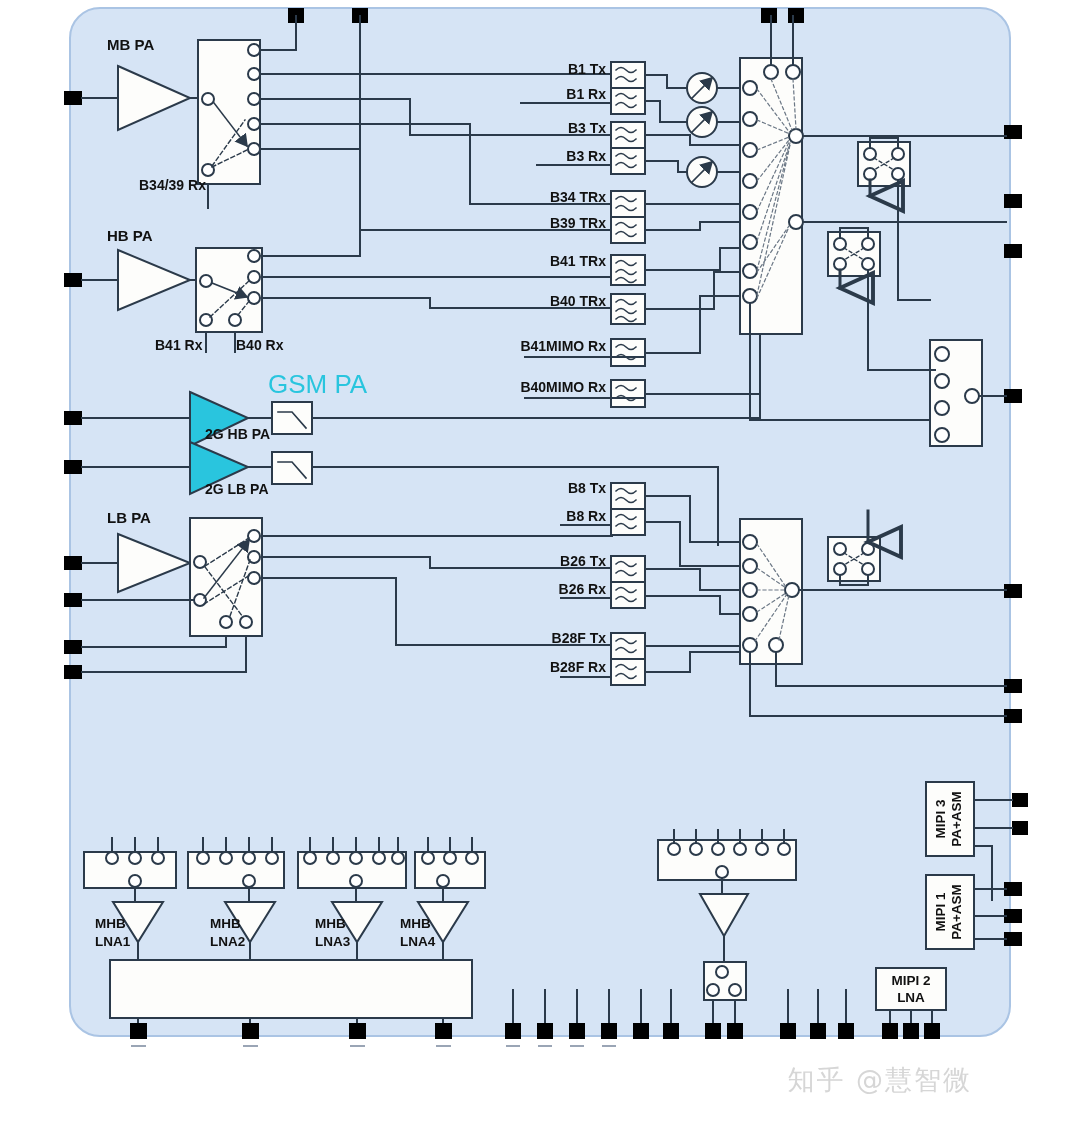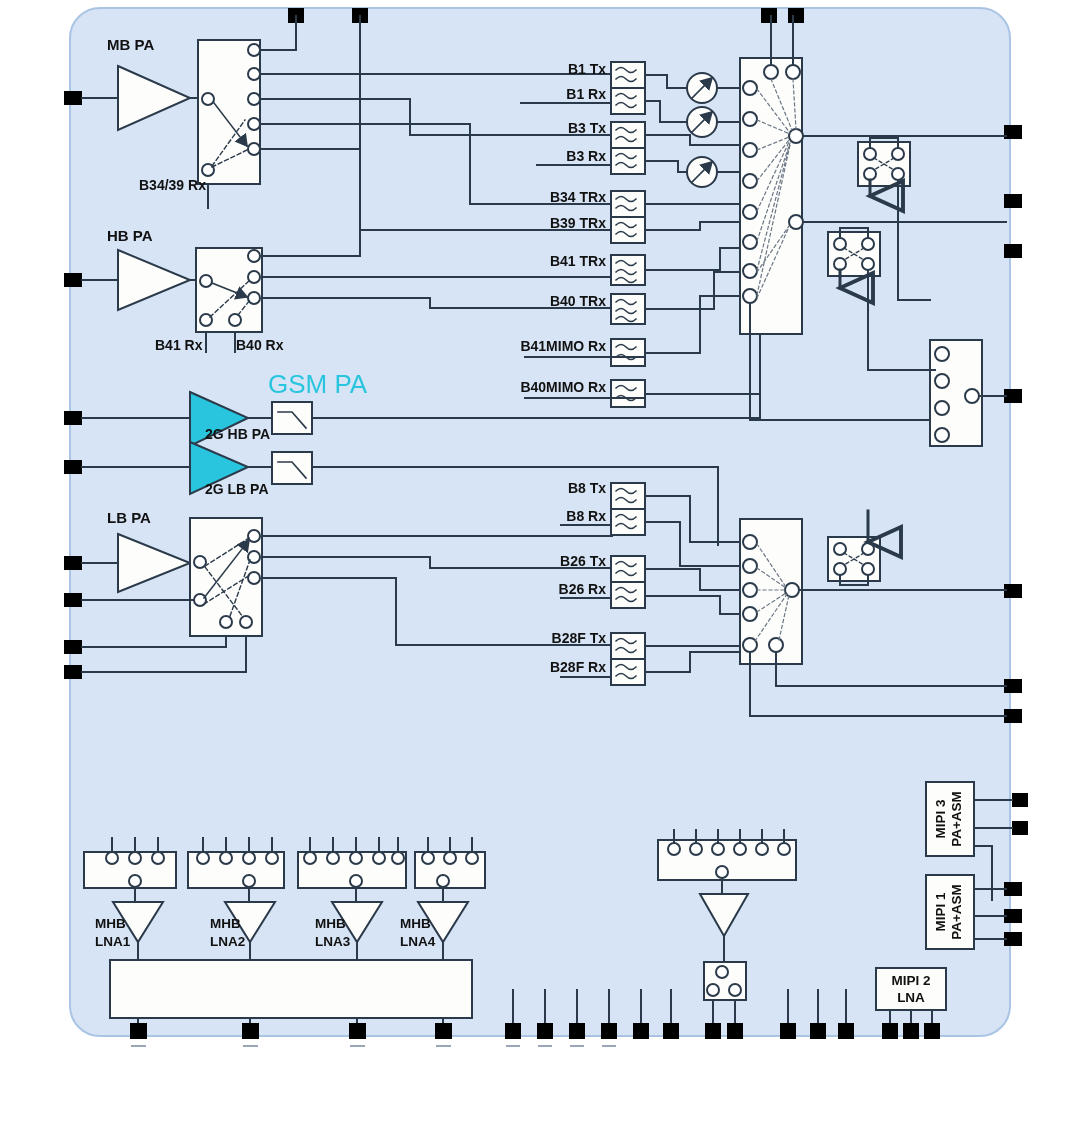--- a/index.html
+++ b/index.html
@@ -523,13 +523,14 @@
   </g>
 <path d="M520 103 H612" stroke="#2b3a4a" stroke-width="2" fill="none"></path>
       <path d="M536 165 H612" stroke="#2b3a4a" stroke-width="2" fill="none"></path>
       <path d="M524 357 H645" stroke="#2b3a4a" stroke-width="2" fill="none"></path>
       <path d="M524 398 H645" stroke="#2b3a4a" stroke-width="2" fill="none"></path>
       <path d="M560 525 H612" stroke="#2b3a4a" stroke-width="2" fill="none"></path>
       <path d="M560 598 H612" stroke="#2b3a4a" stroke-width="2" fill="none"></path>
       <path d="M560 677 H612" stroke="#2b3a4a" stroke-width="2" fill="none"></path>
     </svg>
 
+<div class="wm">知乎 @慧智微</div>
 </div>
 
 </body></html>

